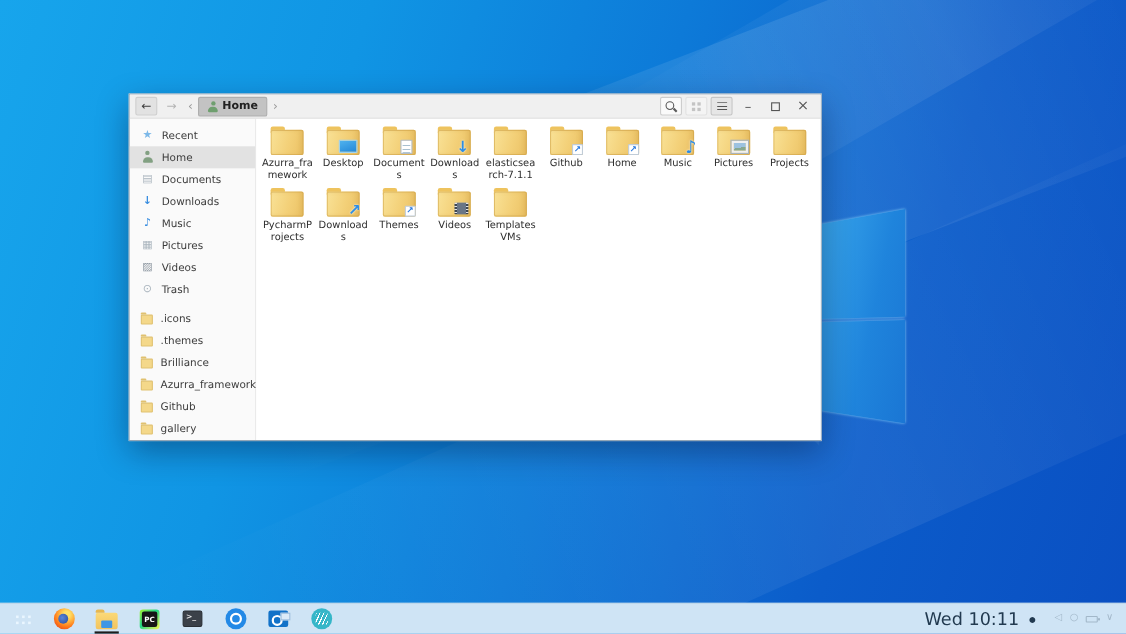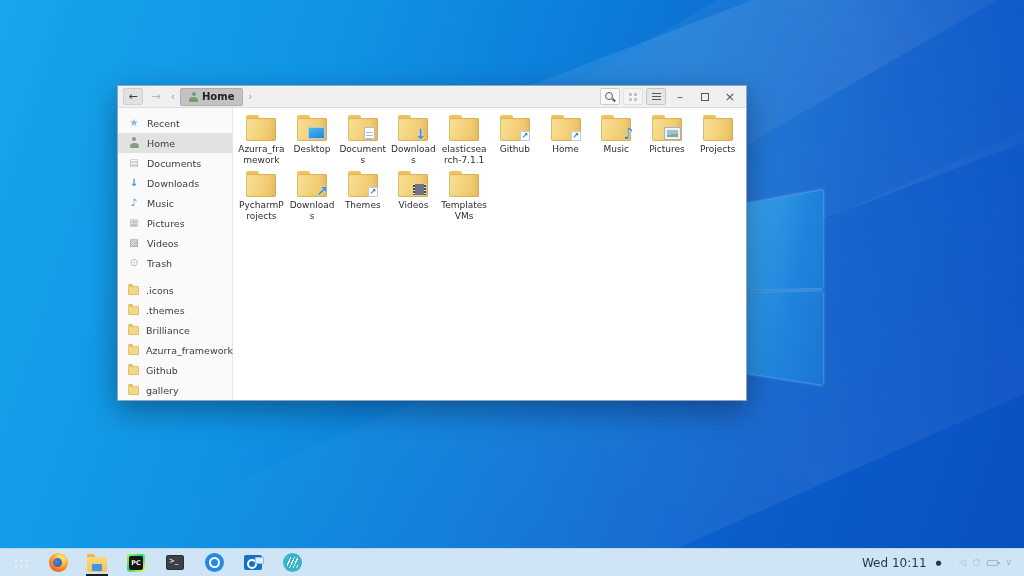--- a/index.html
+++ b/index.html
@@ -145,21 +145,21 @@
   .app-terminal::after{content:">_";position:absolute;left:2px;top:1px;color:#e8e8e8;font-size:7px;font-weight:bold;}
   .app-mattermost{width:19px;height:19px;border-radius:50%;background:#2389e6;}
   .app-mattermost::before{content:"";position:absolute;inset:4px;border:2.5px solid #fff;border-radius:50%;}
   .app-outlook{width:18px;height:15px;background:#1272c8;border-radius:2px;}
   .app-outlook::before{content:"";position:absolute;left:3px;top:3.5px;width:6px;height:6px;border:2px solid #fff;border-radius:50%;}
   .app-outlook::after{content:"";position:absolute;right:-2px;top:2px;width:7px;height:5px;background:#dcebf8;border:1px solid #9cbede;}
   .app-webex{width:19px;height:19px;border-radius:50%;background:#35b6c8;}
   .app-webex::before{content:"";position:absolute;left:4px;top:4px;width:11px;height:11px;border-radius:2px;
     background:repeating-linear-gradient(115deg,#fff 0 1px,transparent 1px 3.2px);}
   .tb-right{margin-left:auto;display:flex;align-items:center;gap:7px;padding-right:4px;}
-  .clock{font-size:12px;color:#223a50;}
+  .clock{font-size:16px;color:#223a50;}
   .clock-dot{font-size:7px;color:#223a50;margin-left:2px;}
   .tray{display:flex;align-items:center;gap:7px;margin-left:10px;opacity:.55;}
   .tray-glyph{font-size:9px;color:#7f94a6;line-height:1;}
   .tray-battery{width:11px;height:6px;border:1px solid #7f94a6;border-radius:1px;position:relative;}
   .tray-battery::after{content:"";position:absolute;right:-2.5px;top:1px;width:1.5px;height:2.5px;background:#7f94a6;}
 </style>
 </head>
 <body>
 
 <div class="desktop">

